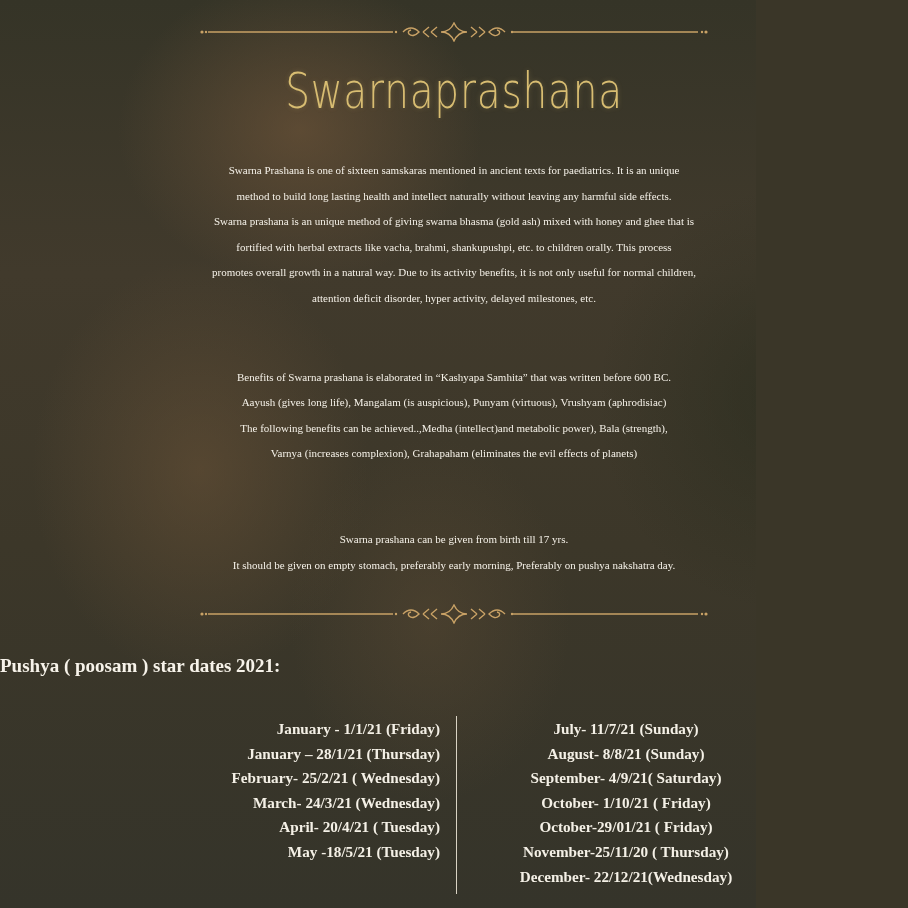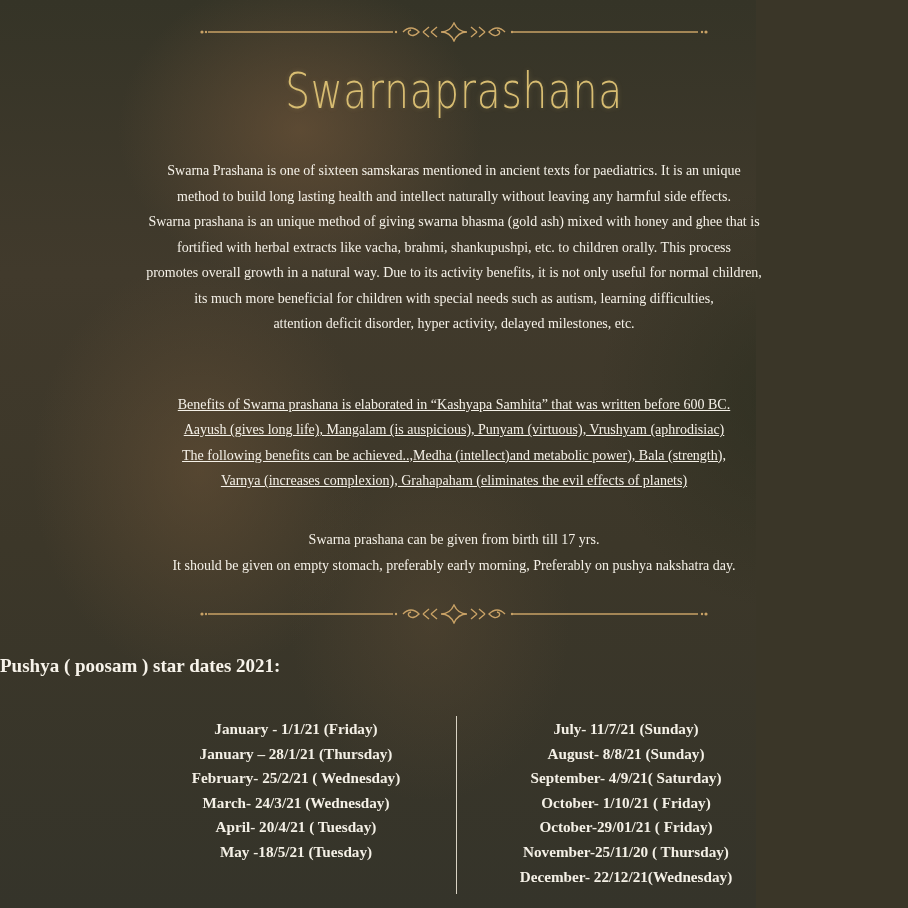--- a/index.html
+++ b/index.html
@@ -31,38 +31,38 @@
       font-weight: 300;
       font-size: 50px; letter-spacing: 1px;
       color: #d8bd72;
       transform: scaleX(0.78);
       transform-origin: 454px 0;
       text-shadow: 0 0 6px rgba(230,200,120,0.25);
     }
     .para {
       position: absolute; left: 0; width: 908px;
       text-align: center;
-      font-size: 14px;
+      font-size: 11px;
       color: #f5f1e8;
     }
     .para .line { height: 25.5px; line-height: 25.5px; white-space: nowrap; }
     .para.p2 .line { height: 25.3px; line-height: 25.3px; }
     .para.p3 .line { height: 25.5px; line-height: 25.5px; }
     .dates-heading {
       position: absolute; top: 655px; left: 0; width: 908px;
       font-weight: bold; font-size: 19px;
       color: #f7f3ea;
     }
     .col {
       position: absolute; top: 717px;
       text-align: center; font-weight: bold; font-size: 15.2px;
       color: #f4f0e6;
     }
     .col .row { height: 24.6px; line-height: 24.6px; white-space: nowrap; }
-    .col.left { left: 146px; width: 300px; }
+    .col.left { left: 140px; width: 300px; text-align: right; }
     .col.right { left: 476px; width: 300px; }
     .divider {
       position: absolute; left: 456px; top: 716px; width: 1px; height: 178px;
       background: #d9d3c4;
     }
   </style>
 </head>
 <body>
 
 <div class="canvas">
@@ -90,25 +90,24 @@
   </div>
 
   <div class="title">Swarnaprashana</div>
 
   <div class="para p1" style="top:158px;">
     <div class="line">Swarna Prashana is one  of sixteen samskaras mentioned in ancient texts for paediatrics. It is an unique</div>
     <div class="line">method to build long lasting health and intellect naturally without leaving any harmful side effects.</div>
     <div class="line">Swarna prashana is an unique method of giving swarna bhasma (gold ash) mixed with honey and ghee that is</div>
     <div class="line">fortified with herbal extracts like vacha, brahmi, shankupushpi, etc. to children orally. This process</div>
     <div class="line">promotes overall growth in a natural way. Due to its activity benefits, it is not only useful for normal children,</div>
-    <div class="line">its much more beneficial for children with special needs such as autism, learning difficulties,</div>
     <div class="line">attention deficit disorder, hyper activity, delayed milestones, etc.</div>
   </div>
 
-  <div class="para p2" style="top:392px;text-decoration:underline;">
+  <div class="para p2" style="top:365px;">
     <div class="line">Benefits of Swarna prashana is elaborated in “Kashyapa Samhita” that was written before 600 BC.</div>
     <div class="line">Aayush (gives long life), Mangalam (is auspicious), Punyam (virtuous), Vrushyam (aphrodisiac)</div>
     <div class="line">The following benefits can be achieved..,Medha (intellect)and metabolic power), Bala (strength),</div>
     <div class="line">Varnya (increases complexion), Grahapaham (eliminates the evil effects of planets)</div>
   </div>
 
   <div class="para p3" style="top:527px;">
     <div class="line">Swarna prashana can be given from birth till 17 yrs.</div>
     <div class="line">It should be given on empty stomach, preferably early morning, Preferably on pushya nakshatra day.</div>
   </div>

